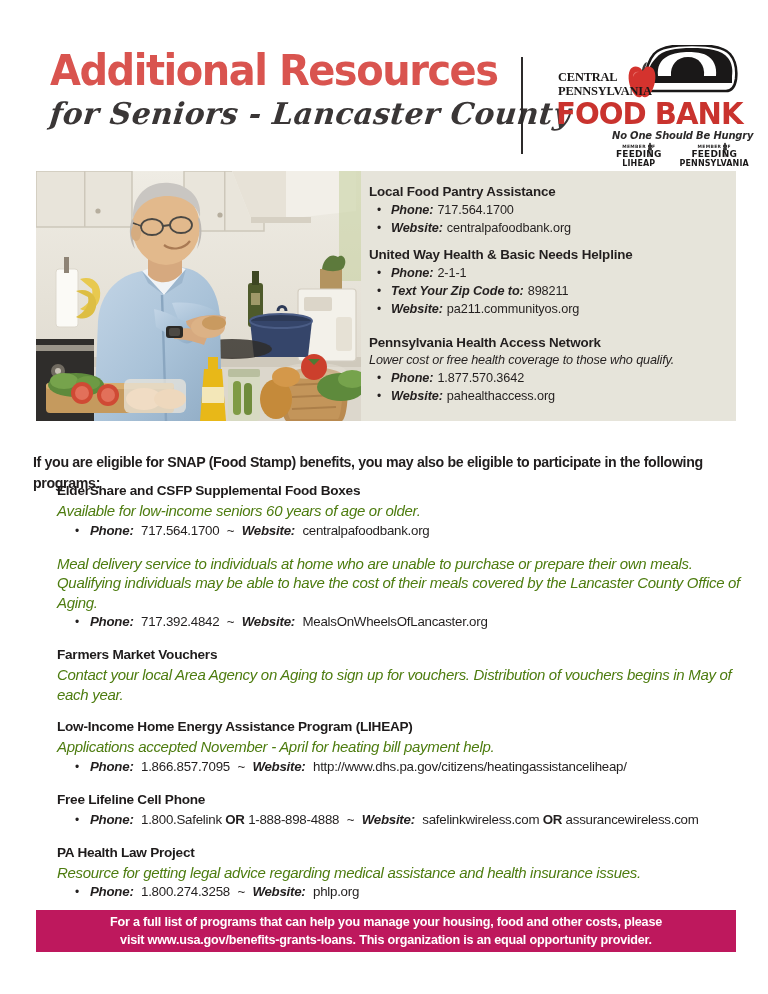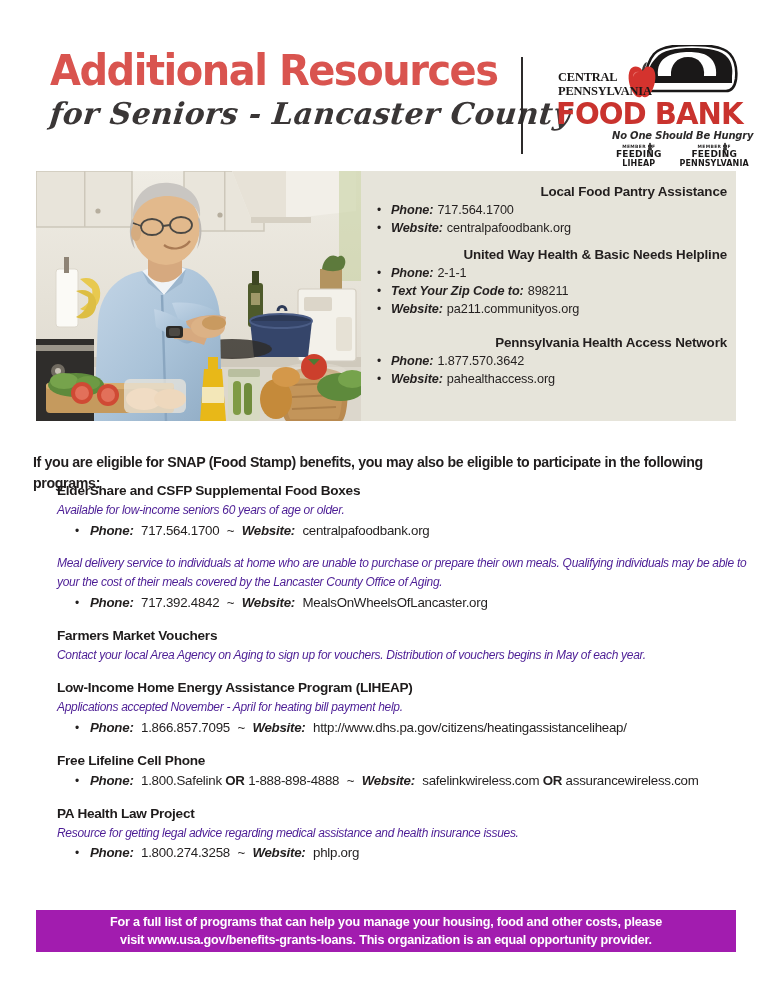--- a/index.html
+++ b/index.html
@@ -163,21 +163,21 @@
   }
   .photo svg { display: block; }
 
   .panel-text {
     position: absolute;
     left: 333px; top: 12px;
     width: 358px;
     font-size: 12.8px;
     color: #231f1f;
   }
-  .pgroup { margin-bottom: 9px; text-align: right; }
+  .pgroup { margin-bottom: 9px; }
   .pgroup:last-child { margin-bottom: 0; margin-top: 16px; }
   .pg-title {
     font-weight: bold;
     font-size: 13.4px;
     line-height: 18px;
     letter-spacing: -0.15px;
     white-space: nowrap;
   }
   .pg-desc {
     font-style: italic;
@@ -227,24 +227,24 @@
   .prog { margin-bottom: 13px; }
   .prog-title {
     font-weight: bold;
     font-size: 13.6px;
     line-height: 20px;
     letter-spacing: -0.25px;
     color: #1e1b1b;
   }
   .prog-desc {
     font-style: italic;
-    font-size: 12px;
+    font-size: 15px;
     line-height: 19.5px;
     letter-spacing: -0.3px;
-    color: #4c1d95;
+    color: #4d7c0f;
   }
   .prog-line {
     position: relative;
     padding-left: 33px;
     font-size: 13.3px;
     line-height: 20px;
     letter-spacing: -0.25px;
     color: #221f1f;
     white-space: nowrap;
   }
@@ -254,21 +254,21 @@
     font-size: 12px;
   }
   .prog-line .sep { margin: 0 4px; }
   .prog-line b { font-weight: bold; }
 
   
   .footer {
     position: absolute;
     left: 36px; top: 910px;
     width: 700px; height: 42px;
-    background: #a21caf;
+    background: #be185d;
     display: flex;
     flex-direction: column;
     align-items: center;
     justify-content: center;
   }
   .footer-line {
     color: #ffffff;
     font-weight: bold;
     font-size: 12.6px;
     line-height: 18px;
@@ -522,20 +522,21 @@
       </div>
       <div class="pg-item">
         <span class="bullet">•</span>
         <span class="lbl">Website:</span>
         <span class="val">pa211.communityos.org</span>
       </div>
     </div>
 
     <div class="pgroup">
       <div class="pg-title">Pennsylvania Health Access Network</div>
+      <div class="pg-desc">Lower cost or free health coverage to those who qualify.</div>
       <div class="pg-item">
         <span class="bullet">•</span>
         <span class="lbl">Phone:</span>
         <span class="val">1.877.570.3642</span>
       </div>
       <div class="pg-item">
         <span class="bullet">•</span>
         <span class="lbl">Website:</span>
         <span class="val">pahealthaccess.org</span>
       </div>
@@ -555,21 +556,21 @@
       <span class="bullet">•</span>
       <span class="lbl">Phone:</span>
       <span>717.564.1700</span>
       <span class="sep">~</span>
       <span class="lbl">Website:</span>
       <span>centralpafoodbank.org</span>
     </div>
   </div>
 
   <div class="prog">
-    <div class="prog-desc">Meal delivery service to individuals at home who are unable to purchase or prepare their own meals. Qualifying individuals may be able to your the cost of their meals covered by the Lancaster County Office of Aging.</div>
+    <div class="prog-desc">Meal delivery service to individuals at home who are unable to purchase or prepare their own meals. Qualifying individuals may be able to have the cost of their meals covered by the Lancaster County Office of Aging.</div>
     <div class="prog-line">
       <span class="bullet">•</span>
       <span class="lbl">Phone:</span>
       <span>717.392.4842</span>
       <span class="sep">~</span>
       <span class="lbl">Website:</span>
       <span>MealsOnWheelsOfLancaster.org</span>
     </div>
   </div>
 

